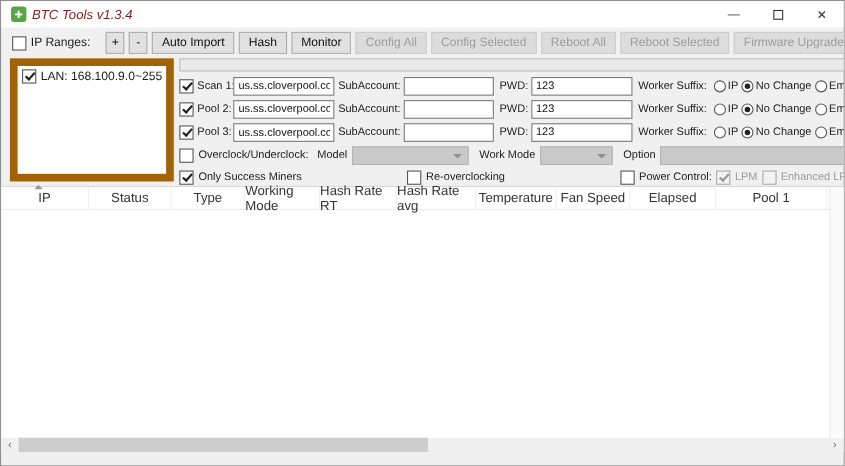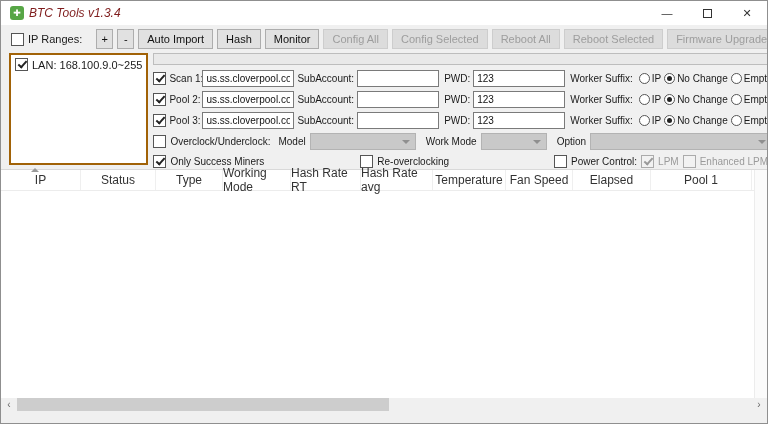--- a/index.html
+++ b/index.html
@@ -21,21 +21,21 @@
   .cb.disabled { border-color:#ababab; background:#f2f2f2; }
   .cb.disabled.checked::after { border-color:#9a9a9a; }
   .lbl { font-size:10px; color:#1a1a1a; white-space:nowrap; }
   .toolbar .lbl { font-size:11px; margin-right:10px; }
   .btn { height:20px; padding:0 8px; background:#e1e1e1; border:1px solid #adadad; font-size:11px; color:#111; font-family:"Liberation Sans",sans-serif; white-space:nowrap; }
   .btn.small { width:17px; padding:0; }
   .btn.disabled { background:#dcdcdc; border-color:#cdcdcd; color:#9d9d9d; }
 
   
   .config-area { display:flex; padding:0 3px 0 8px; gap:5px; flex:0 0 auto; height:116px; }
-  .ip-panel { width:172px; height:112px; background:#fff; border:2px solid #a16207; padding:3px 4px; }
+  .ip-panel { width:172px; height:112px; background:#fff; border:7px solid #a16207; padding:3px 4px; }
   .ip-row { display:flex; align-items:center; gap:4px; }
   .ip-row .lbl { font-size:11px; }
   .pool-panel { flex:1; display:flex; flex-direction:column; }
   .progress-bar { height:12px; background:#e9e9e9; border:1px solid #bdbdbd; margin-bottom:4px; }
   .pool-row { display:flex; align-items:center; gap:3px; height:18px; margin-bottom:3px; }
   .txt { height:17px; border:1px solid #7a7a7a; background:#fff; font-size:10px; font-family:"Liberation Sans",sans-serif; padding:0 3px; color:#111; }
   .txt.url { width:92px; }
   .txt.sub { width:82px; }
   .txt.pwd { width:92px; }
   .pool-lbl { width:30px; }

